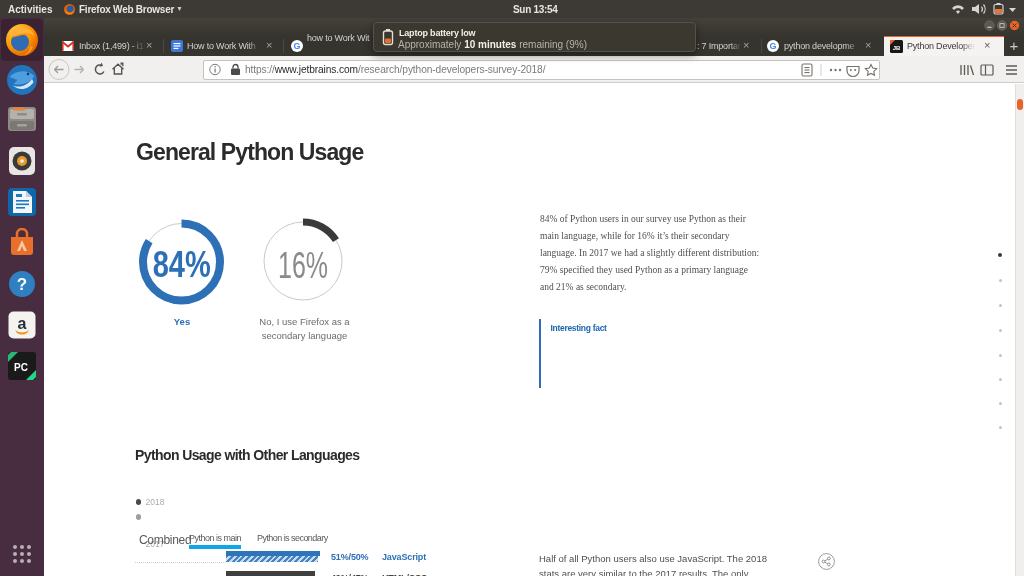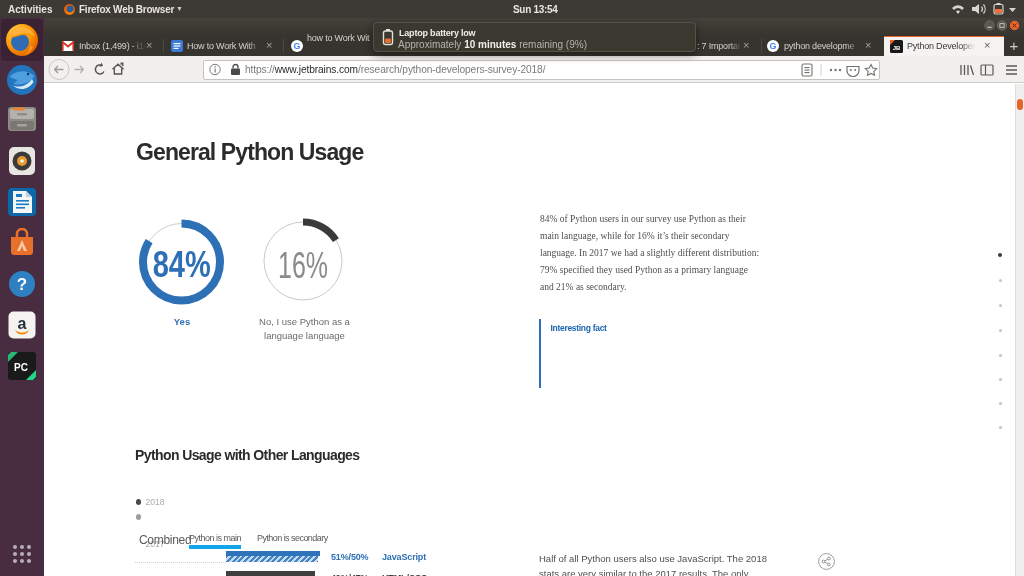--- a/index.html
+++ b/index.html
@@ -18,21 +18,21 @@
 
   <svg class="abs" style="left:92px; top:132px;" width="265" height="92" viewBox="0 0 265 92">
     <circle cx="45.5" cy="46" r="38.5" fill="none" stroke="#cccccc" stroke-width="1"></circle>
     <circle cx="45.5" cy="46" r="38.5" fill="none" stroke="#2d70b5" stroke-width="8" stroke-dasharray="203.2 38.7" transform="rotate(-90 45.5 46)"></circle>
     <text x="45.7" y="61" text-anchor="middle" font-size="37" font-weight="bold" fill="#2d70b5" textLength="58" lengthAdjust="spacingAndGlyphs">84%</text>
     <circle cx="167" cy="45" r="39" fill="none" stroke="#c9c9c9" stroke-width="1"></circle>
     <circle cx="167" cy="45" r="39" fill="none" stroke="#3a3a3a" stroke-width="7" stroke-dasharray="39.2 205.8" transform="rotate(-90 167 45)"></circle>
     <text x="167" y="62" text-anchor="middle" font-size="36" fill="#8a8a8a" textLength="50" lengthAdjust="spacingAndGlyphs">16%</text>
   </svg>
   <div class="abs" style="left:108px; top:231.5px; width:60px; text-align:center; font-size:9.5px; font-weight:bold; color:#2d70b5;">Yes</div>
-  <div class="abs" style="left:210px; top:231px; width:101px; text-align:center; font-size:9.5px; color:#6b6b6b; line-height:14px;">No, I use Python as a language language</div>
+  <div class="abs" style="left:210px; top:231px; width:101px; text-align:center; font-size:9.5px; color:#6b6b6b; line-height:14px;">No, I use Firefox as a secondary language</div>
 
   <div class="abs" style="left:496px; top:127px; font-size:9.5px; line-height:17px; color:#4f4f4f;font-family:Liberation Serif, serif;">84% of Python users in our survey use Python as their<br>main language, while for 16% it’s their secondary<br>language. In 2017 we had a slightly different distribution:<br>79% specified they used Python as a primary language<br>and 21% as secondary.</div>
 
   <div class="abs" style="left:495px; top:235px; width:2px; height:69px; background:#2d70b5;"></div>
   <div class="abs" style="left:506.5px; top:239px; font-size:8.5px; font-weight:bold; letter-spacing:-0.3px; color:#1d66b0;">Interesting fact</div>
 
   <div class="abs" style="left:91px; top:363px; font-size:14px; font-weight:bold; letter-spacing:-0.6px; color:#2b2b2b;">Python Usage with Other Languages</div>
 
   <div class="abs" style="left:91.5px; top:415px; width:5.5px; height:6px; border-radius:50%; background:#4a4a4a;"></div>
   <div class="abs" style="left:101.5px; top:412.5px; font-size:8.5px; color:#a8adb2;">2018</div>

